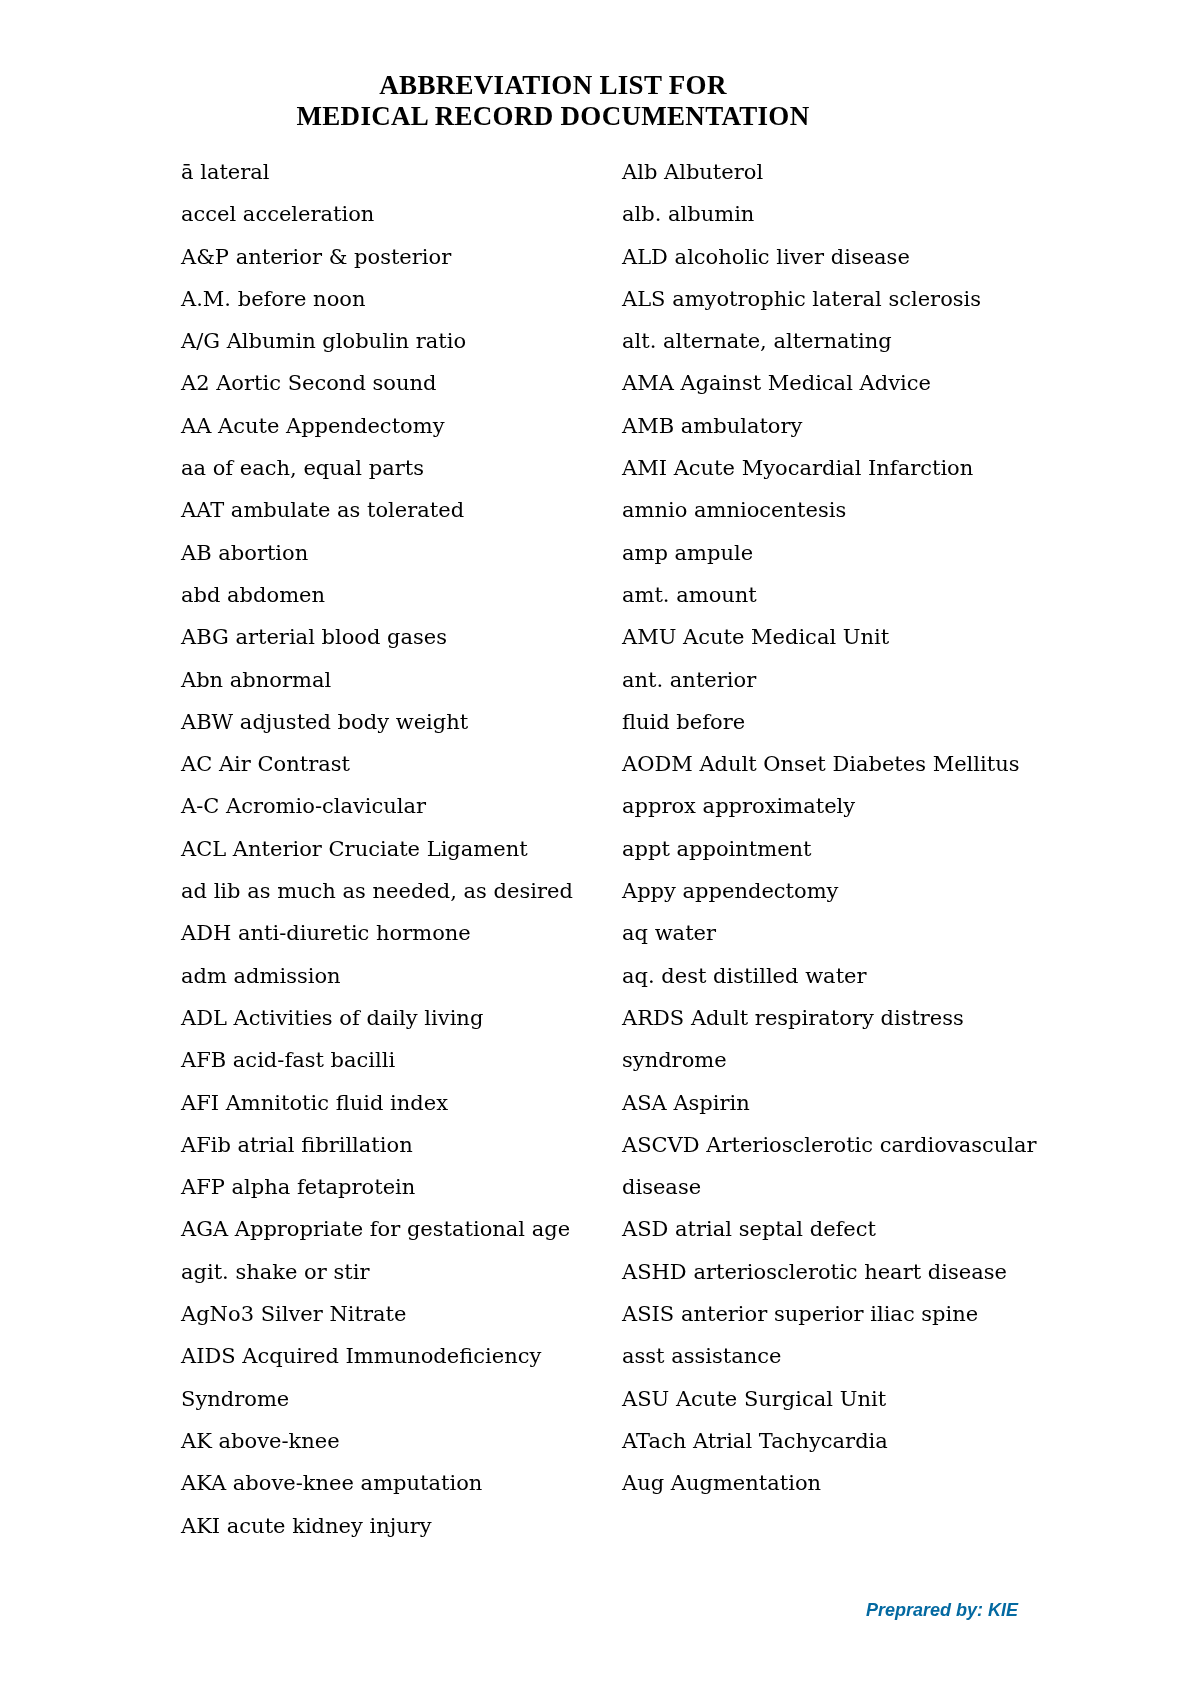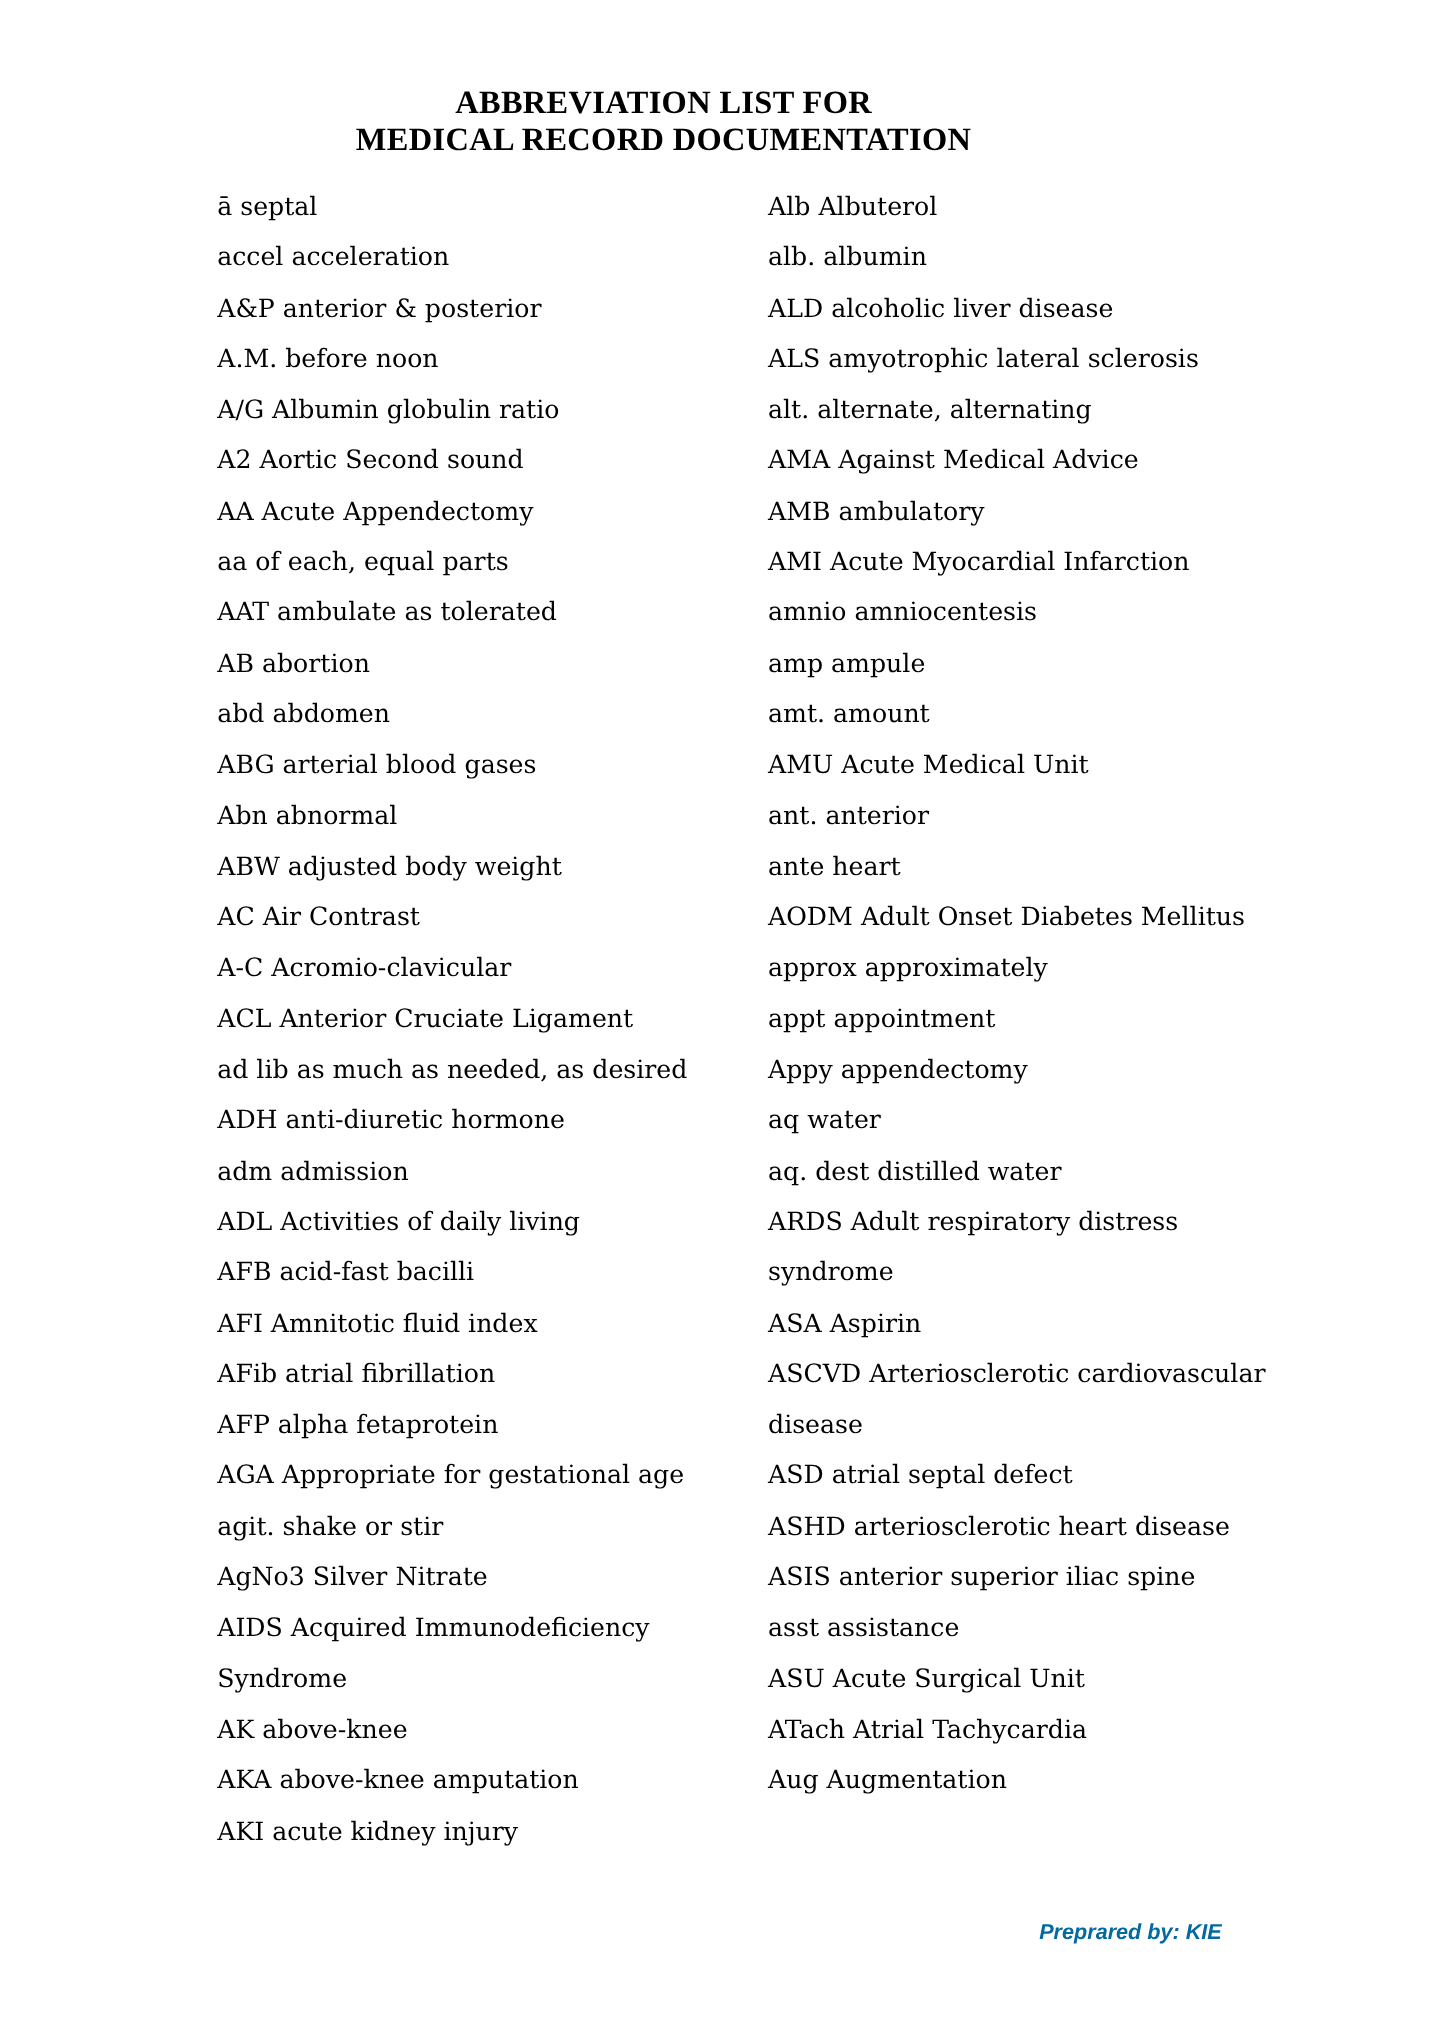--- a/index.html
+++ b/index.html
@@ -29,21 +29,21 @@
     letter-spacing: 0.3px;
   }
   .col {
     position: absolute;
     top: 151px;
     font-size: 21px;
     line-height: 42.3px;
     white-space: nowrap;
   }
   .col-left  { left: 181px; }
-  .col-right { left: 640px; }
+  .col-right { left: 622px; }
   .entry-line {
     height: 42.3px;
   }
   .footer {
     position: absolute;
     top: 1600px;
     left: 866px;
     font-family: "Liberation Sans", sans-serif;
     font-style: italic;
     font-weight: bold;
@@ -55,21 +55,21 @@
 <body>
 
 <div class="page">
 
   <div class="title">
     <div>ABBREVIATION LIST FOR</div>
     <div>MEDICAL RECORD DOCUMENTATION</div>
   </div>
 
   <div class="col col-left">
-      <div class="entry-line">ā septal</div>
+      <div class="entry-line">ā lateral</div>
       <div class="entry-line">accel acceleration</div>
       <div class="entry-line">A&amp;P anterior &amp; posterior</div>
       <div class="entry-line">A.M. before noon</div>
       <div class="entry-line">A/G Albumin globulin ratio</div>
       <div class="entry-line">A2 Aortic Second sound</div>
       <div class="entry-line">AA Acute Appendectomy</div>
       <div class="entry-line">aa of each, equal parts</div>
       <div class="entry-line">AAT ambulate as tolerated</div>
       <div class="entry-line">AB abortion</div>
       <div class="entry-line">abd abdomen</div>
@@ -104,21 +104,21 @@
       <div class="entry-line">ALS amyotrophic lateral sclerosis</div>
       <div class="entry-line">alt. alternate, alternating</div>
       <div class="entry-line">AMA Against Medical Advice</div>
       <div class="entry-line">AMB ambulatory</div>
       <div class="entry-line">AMI Acute Myocardial Infarction</div>
       <div class="entry-line">amnio amniocentesis</div>
       <div class="entry-line">amp ampule</div>
       <div class="entry-line">amt. amount</div>
       <div class="entry-line">AMU Acute Medical Unit</div>
       <div class="entry-line">ant. anterior</div>
-      <div class="entry-line">ante heart</div>
+      <div class="entry-line">fluid before</div>
       <div class="entry-line">AODM Adult Onset Diabetes Mellitus</div>
       <div class="entry-line">approx approximately</div>
       <div class="entry-line">appt appointment</div>
       <div class="entry-line">Appy appendectomy</div>
       <div class="entry-line">aq water</div>
       <div class="entry-line">aq. dest distilled water</div>
       <div class="entry-line">ARDS Adult respiratory distress</div>
       <div class="entry-line">syndrome</div>
       <div class="entry-line">ASA Aspirin</div>
       <div class="entry-line">ASCVD Arteriosclerotic cardiovascular</div>

